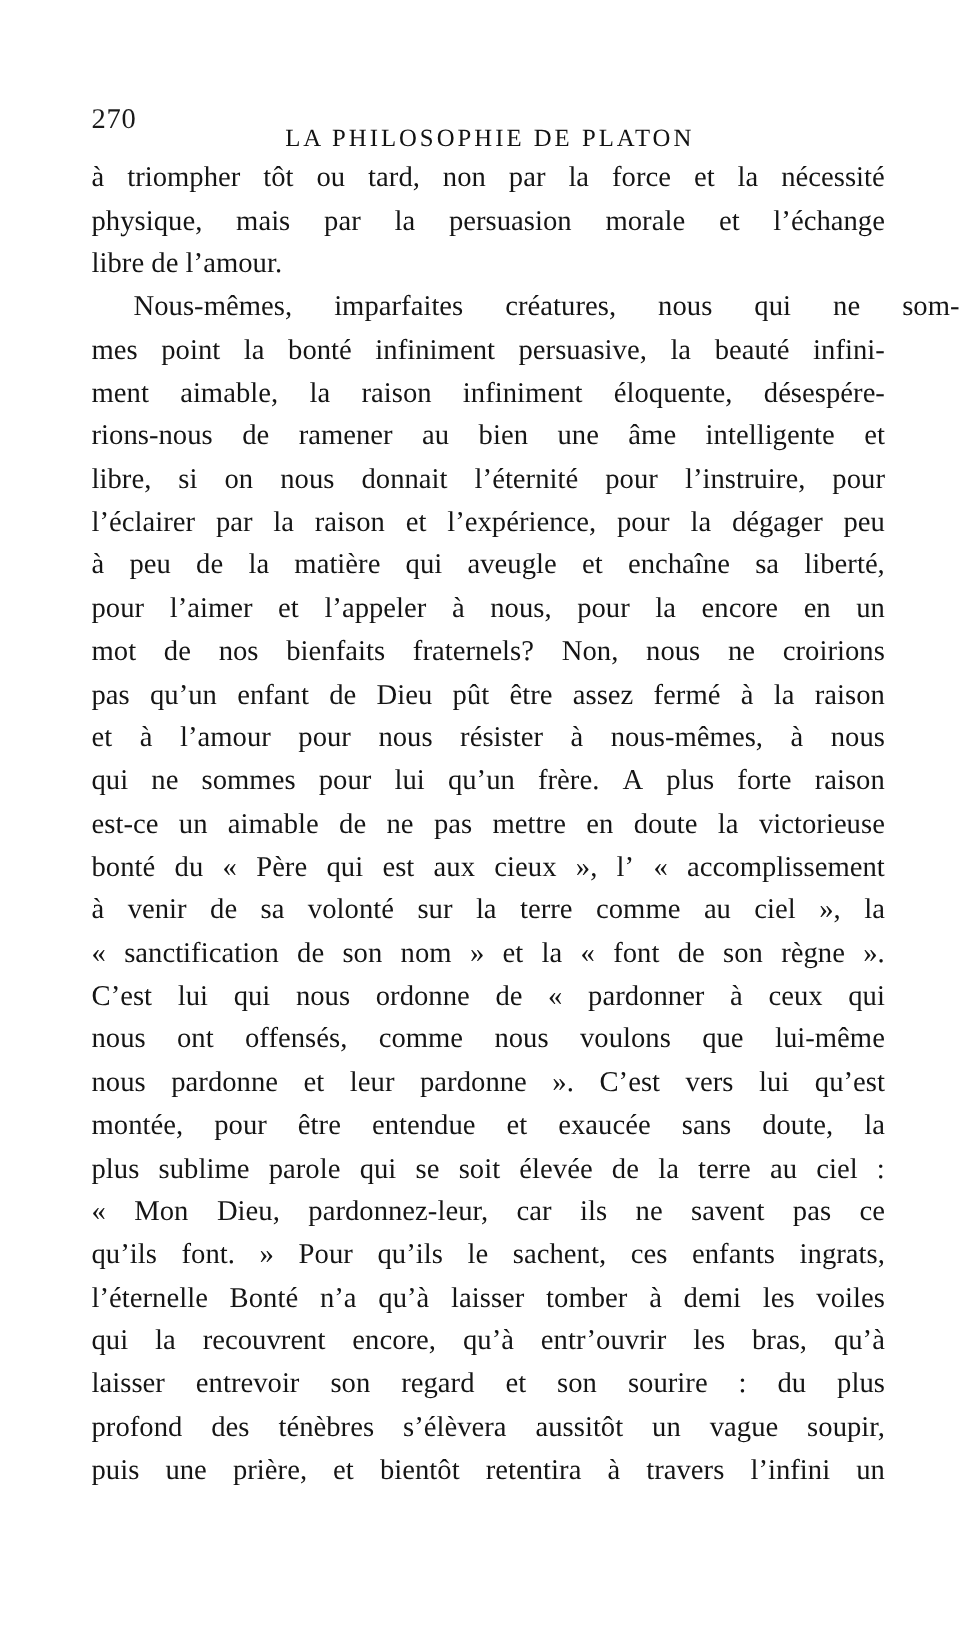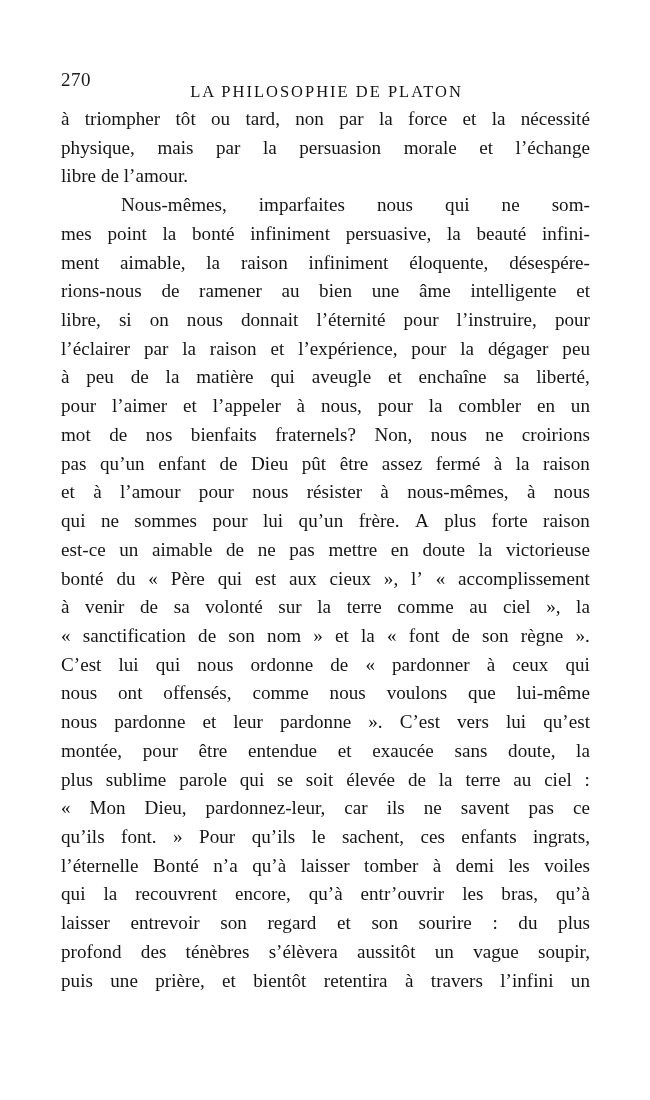--- a/index.html
+++ b/index.html
@@ -129,20 +129,21 @@
         <i>persuasion</i>
         <i>morale</i>
         <i>et</i>
         <i>l’échange</i>
       </div>
       <div class="ln last">libre de l’amour.</div>
       <div class="ln j indent">
         <i style="width: 28px; display: inline-block;"></i>
         <i>Nous-mêmes,</i>
         <i>imparfaites</i>
+        <i>créatures,</i>
         <i>nous</i>
         <i>qui</i>
         <i>ne</i>
         <i>som-</i>
       </div>
       <div class="ln j">
         <i>mes</i>
         <i>point</i>
         <i>la</i>
         <i>bonté</i>
@@ -210,21 +211,21 @@
       </div>
       <div class="ln j">
         <i>pour</i>
         <i>l’aimer</i>
         <i>et</i>
         <i>l’appeler</i>
         <i>à</i>
         <i>nous,</i>
         <i>pour</i>
         <i>la</i>
-        <i>combler</i>
+        <i>encore</i>
         <i>en</i>
         <i>un</i>
       </div>
       <div class="ln j">
         <i>mot</i>
         <i>de</i>
         <i>nos</i>
         <i>bienfaits</i>
         <i>fraternels?</i>
         <i>Non,</i>

